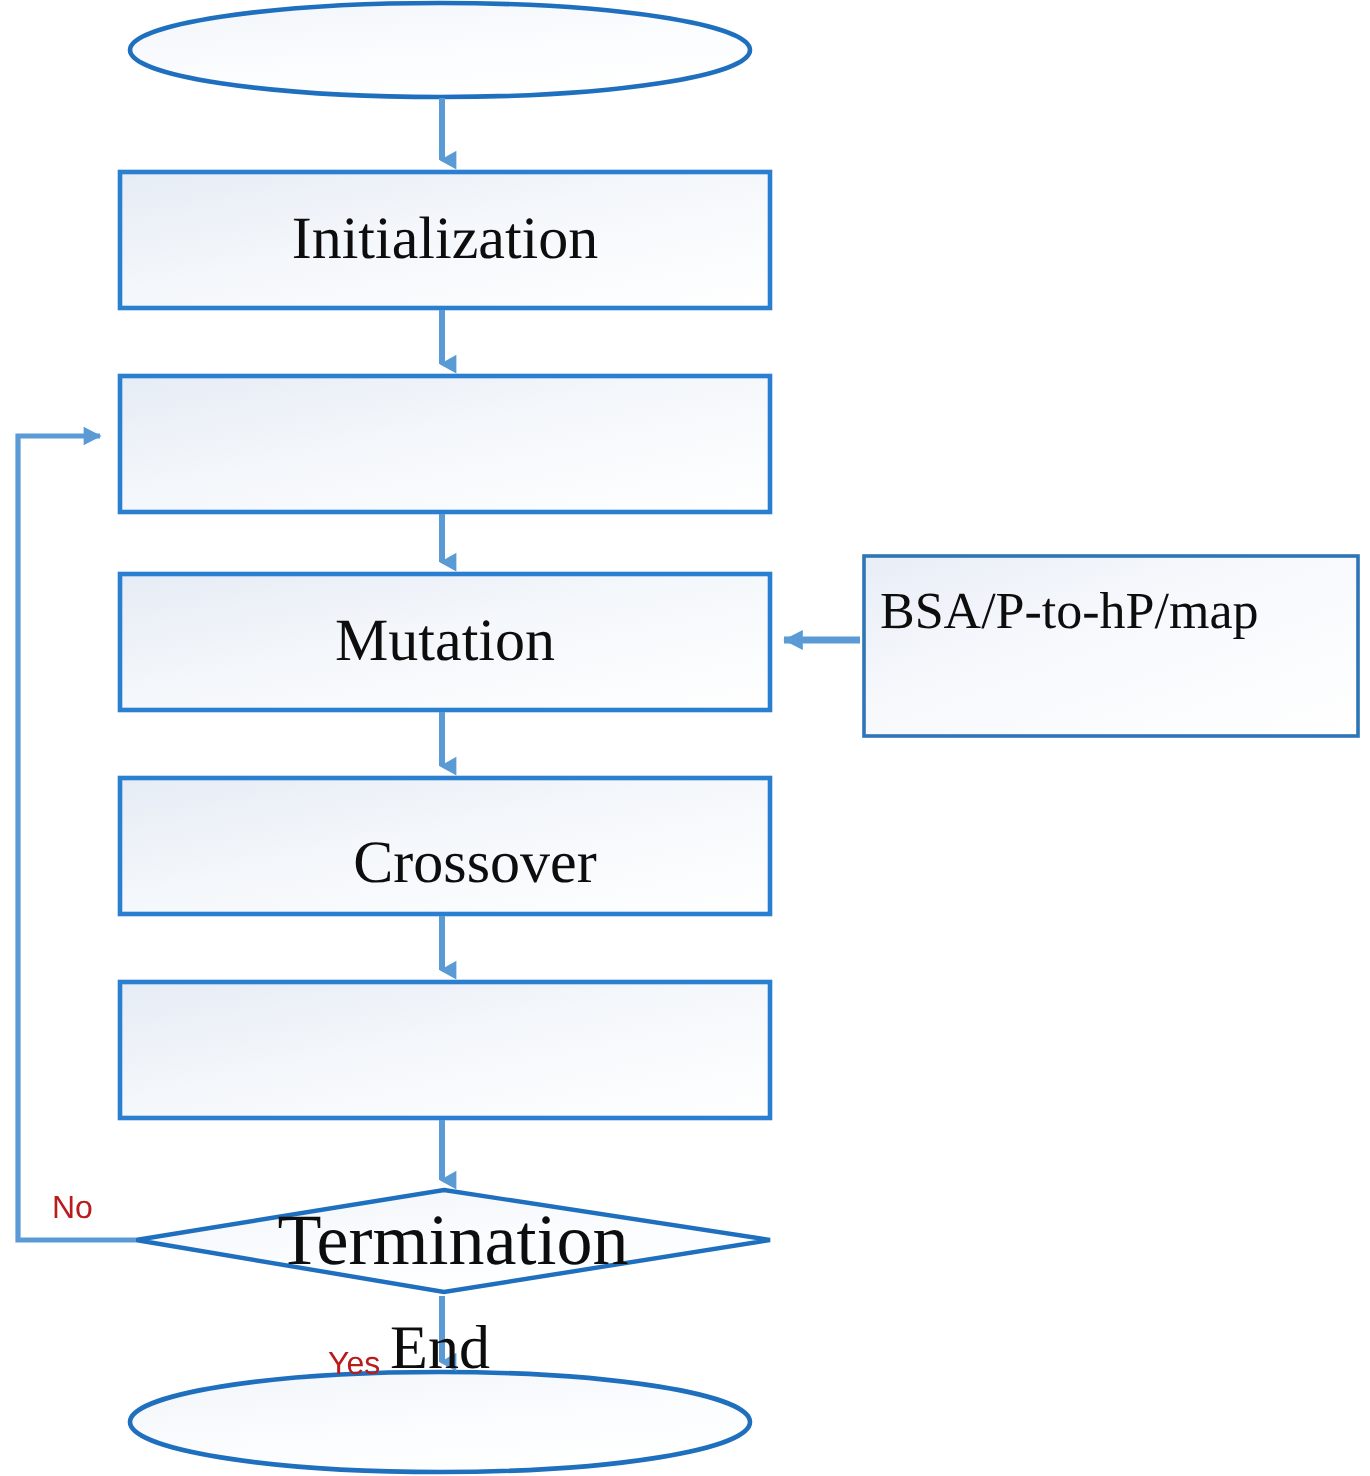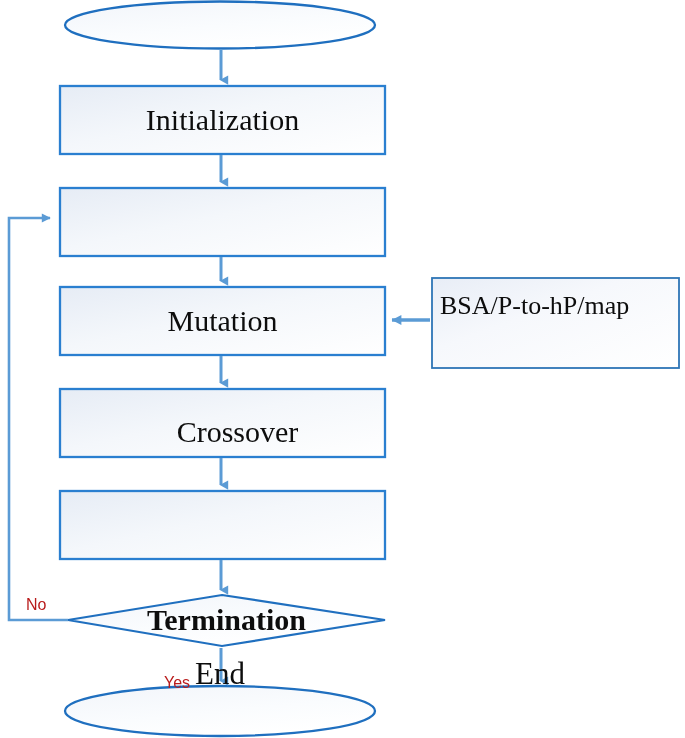--- a/index.html
+++ b/index.html
@@ -33,23 +33,22 @@
   }
   .proc-label {
     font-size: 30px;
     line-height: 1;
   }
   .term-label {
     font-size: 31px;
     line-height: 1;
   }
   .decision-label {
-    font-size: 30px;
+    font-size: 36px;
     line-height: 1;
-    font-weight: bold;
   }
   .edge-label {
     position: absolute;
     font-size: 16px;
     color: #b91c1c;
     line-height: 1;
     white-space: nowrap;
     font-family: Liberation Sans, sans-serif;
   }
   .note-box-text {

